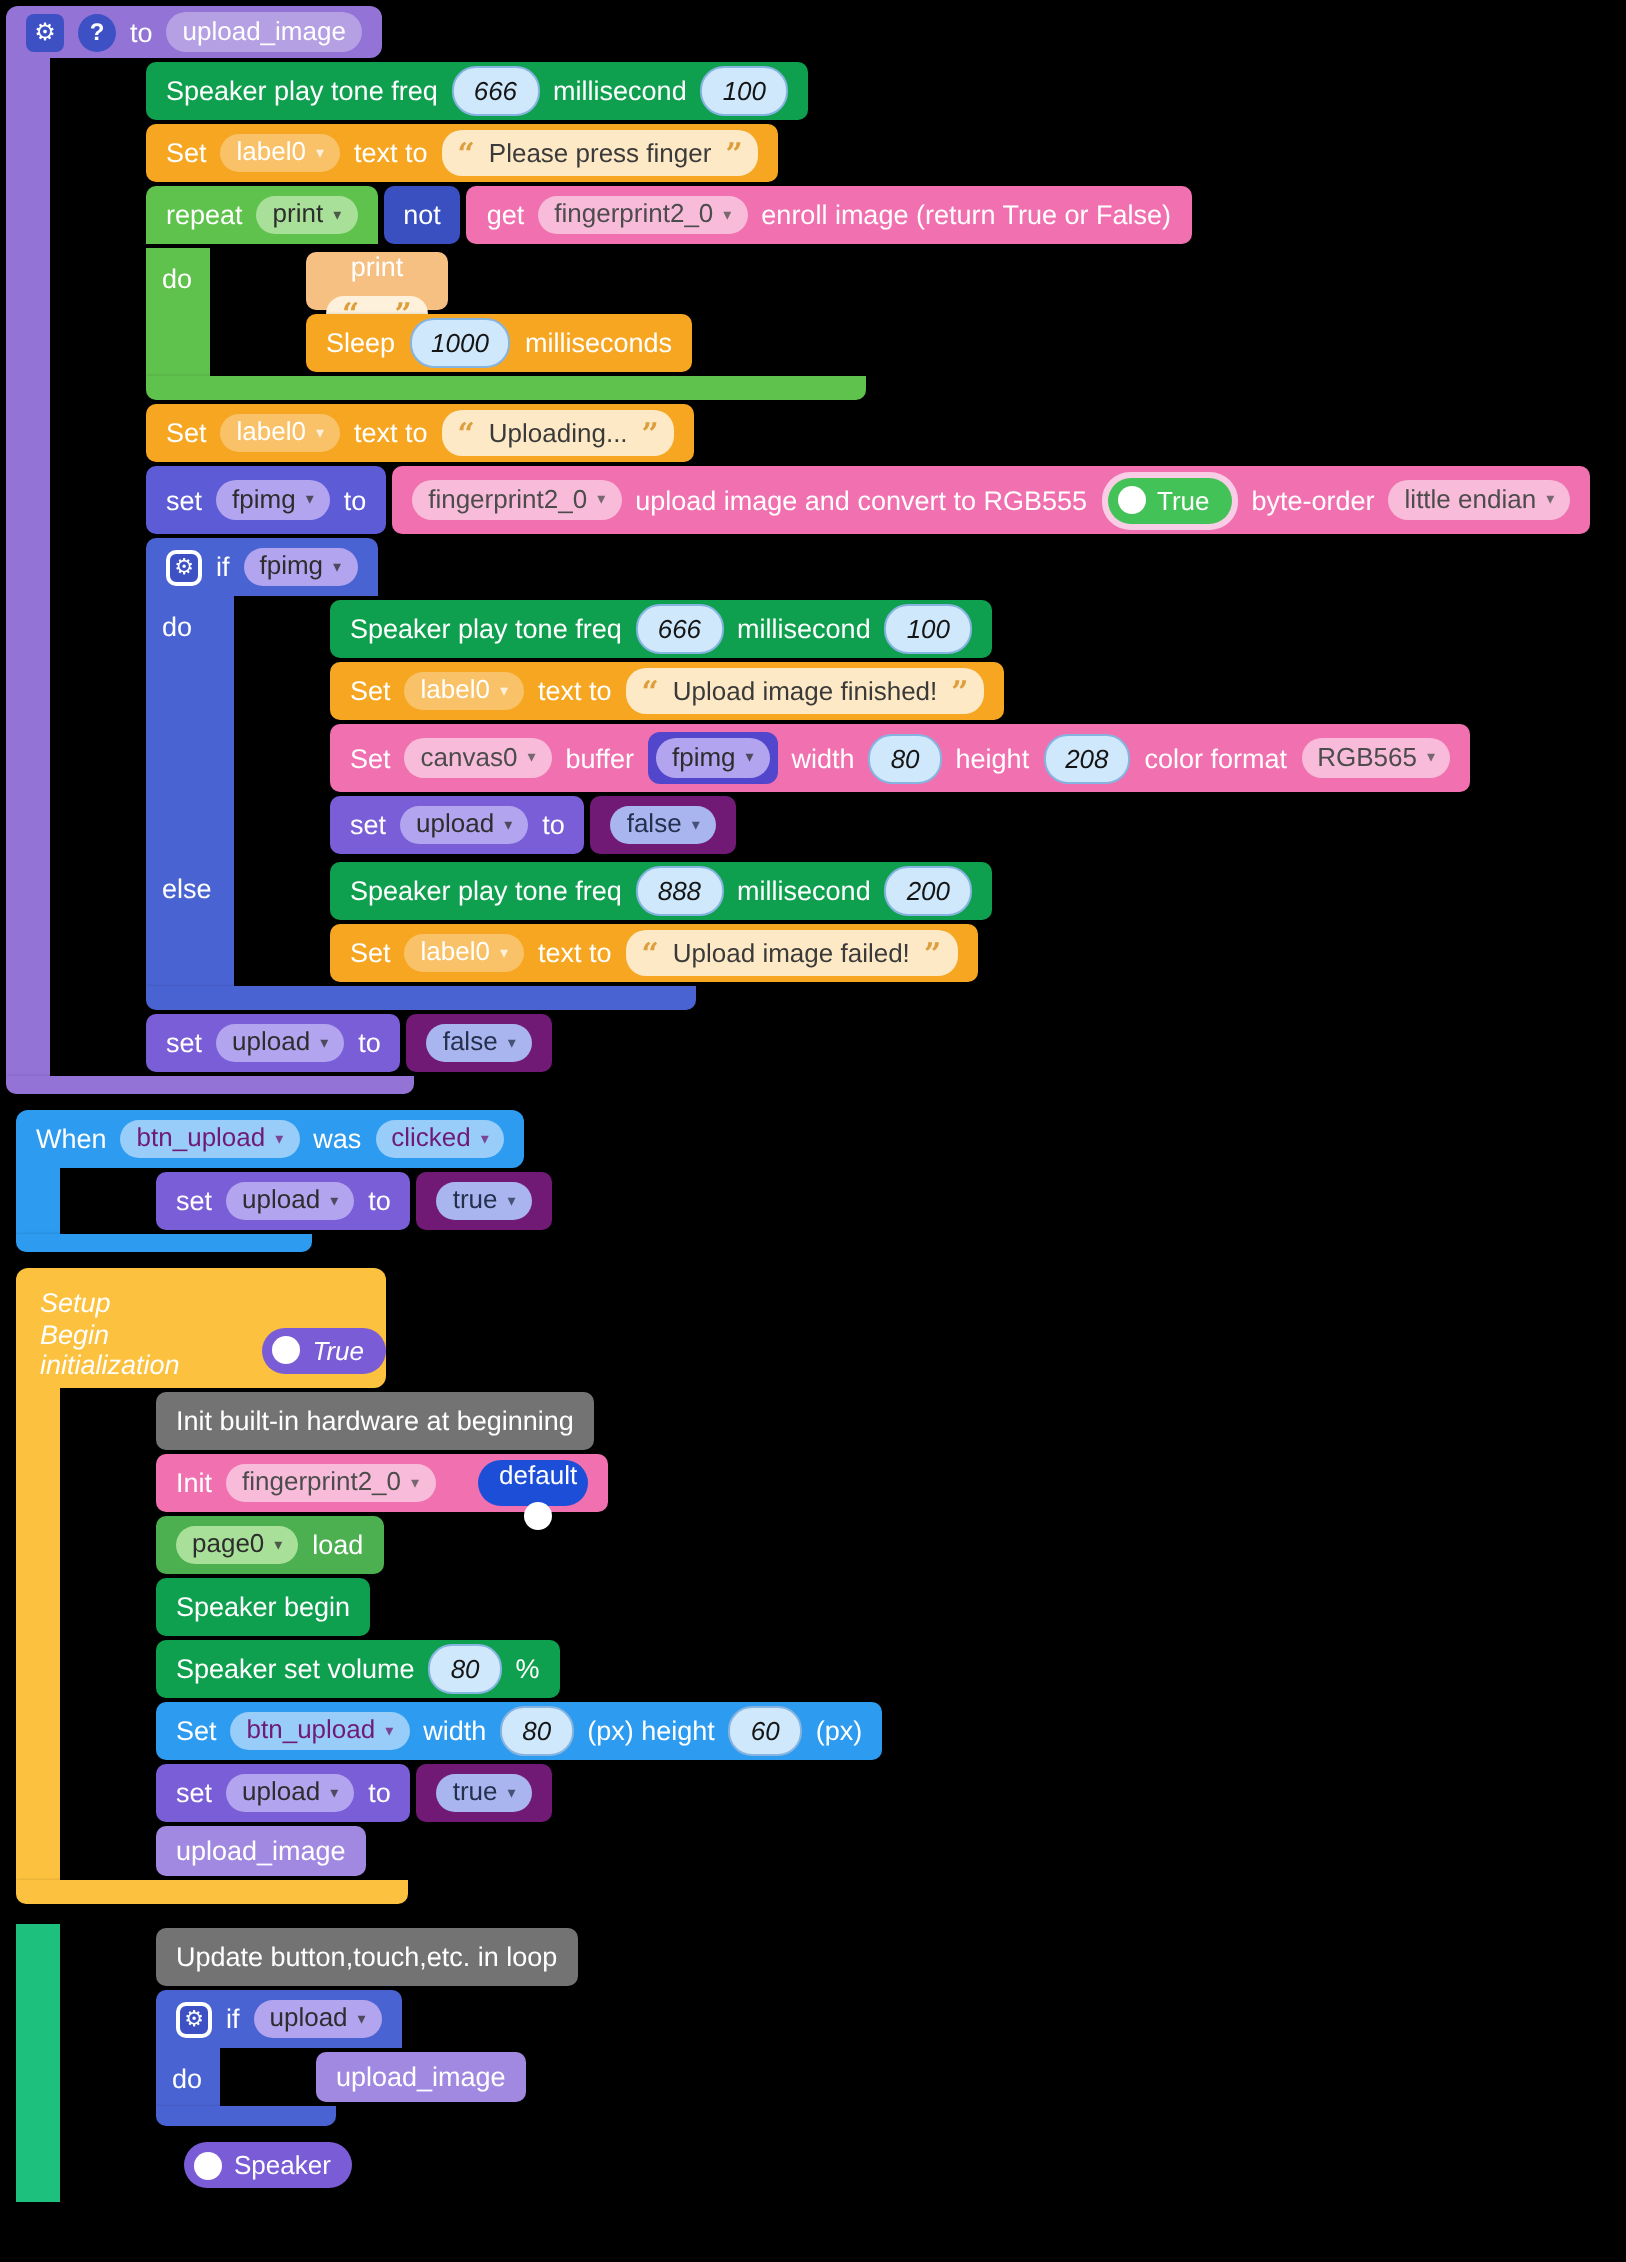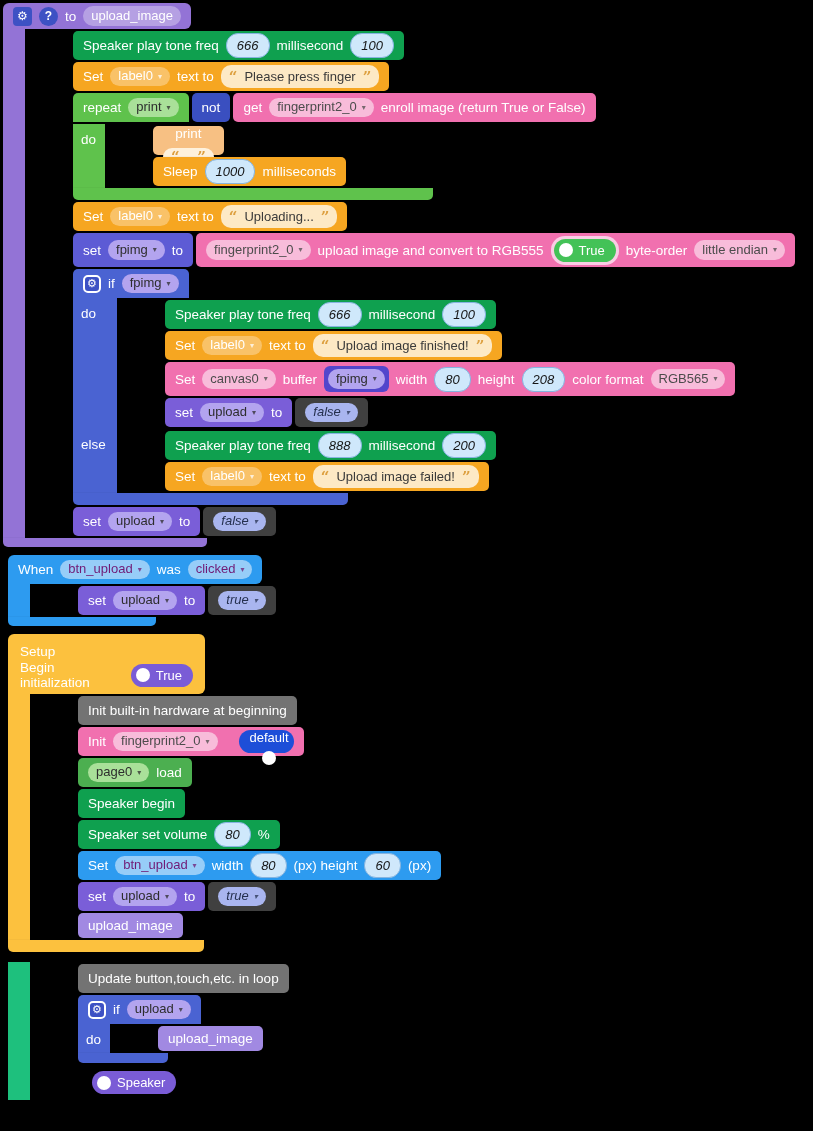--- a/index.html
+++ b/index.html
@@ -15,22 +15,22 @@
   .tall{height:34px;}
   .row{display:flex;align-items:center;gap:3px;margin-bottom:2px;}
   
   .cblock{display:flex;flex-direction:column;align-items:flex-start;}
   .cbody{display:flex;align-items:stretch;gap:48px;}
   .cspine{flex:none;color:#fff;font-size:13.5px;padding:8px 0 0 8px;box-sizing:border-box;}
   .cinner{display:flex;flex-direction:column;align-items:flex-start;padding:2px 0 0 0;}
   .cinner > .b, .cinner > .row, .cinner > .cblock{margin-bottom:2px;}
   .cfoot{height:12px;border-radius:0 0 5px 5px;box-shadow:0 1px 2px rgba(0,0,0,.5);}
   
-  .hat{border-radius:6px 6px 6px 0;color:#fff;padding:5px 12px 7px 12px;font-size:13.5px;
-       box-shadow:0 1px 2px rgba(0,0,0,.5);}
+  .hat{border-radius:6px 6px 6px 0;color:#fff;padding:5px 0 7px 12px;font-size:13.5px;
+       box-shadow:0 1px 2px rgba(0,0,0,.5);font-style:italic;}
   .hatline{display:flex;align-items:center;gap:8px;height:24px;}
   
   .pl{border-radius:12px;padding:1.5px 8px;font-size:13px;display:inline-flex;
       align-items:center;gap:5px;line-height:1.25;}
   .arrow{font-size:8px;opacity:.75;}
   .pl-white{background:rgba(255,255,255,.32);color:#fff;}
   .pl-lav{background:#b3a4ef;color:#2d2d2d;}
   .pl-grn{background:#a9e099;color:#2d2d2d;}
   .pl-blu{background:#97cdf8;color:#701a75;}
   .pl-pnk{background:#f8bcda;color:#4c4c4c;}
@@ -54,21 +54,21 @@
           align-items:center;gap:6px;color:#fff;font-size:13px;}
   .dot{width:14px;height:14px;border-radius:50%;background:#fff;flex:none;}
   .tog-green{background:#43c257;}
   .tog-purple{background:#7a5cd6;}
   .tog-gray{background:#1d4ed8;padding:0 5px 0 11px;flex-direction:column;}
   .socket{background:#f9cde5;border-radius:14px;padding:3px;display:inline-flex;}
   
   .c-fn{background:#9373d6;}
   .c-varset{background:#7a5ed8;}
   .c-varset2{background:#5d5bd5;}
-  .c-val{background:#404040;font-style:italic;}
+  .c-val{background:#701a75;}
   .c-not{background:#3a4fc0;}
   .c-if{background:#4a63d2;}
   .c-green{background:#0fa04f;}
   .c-orange{background:#f6a621;}
   .c-peach{background:#f7c083;flex-direction:column;}
   .c-rep{background:#5fc24c;}
   .c-pink{background:#f170af;}
   .c-event{background:#2d9bf0;}
   .c-amber{background:#fcc13e;}
   .c-initg{background:#737373;}

